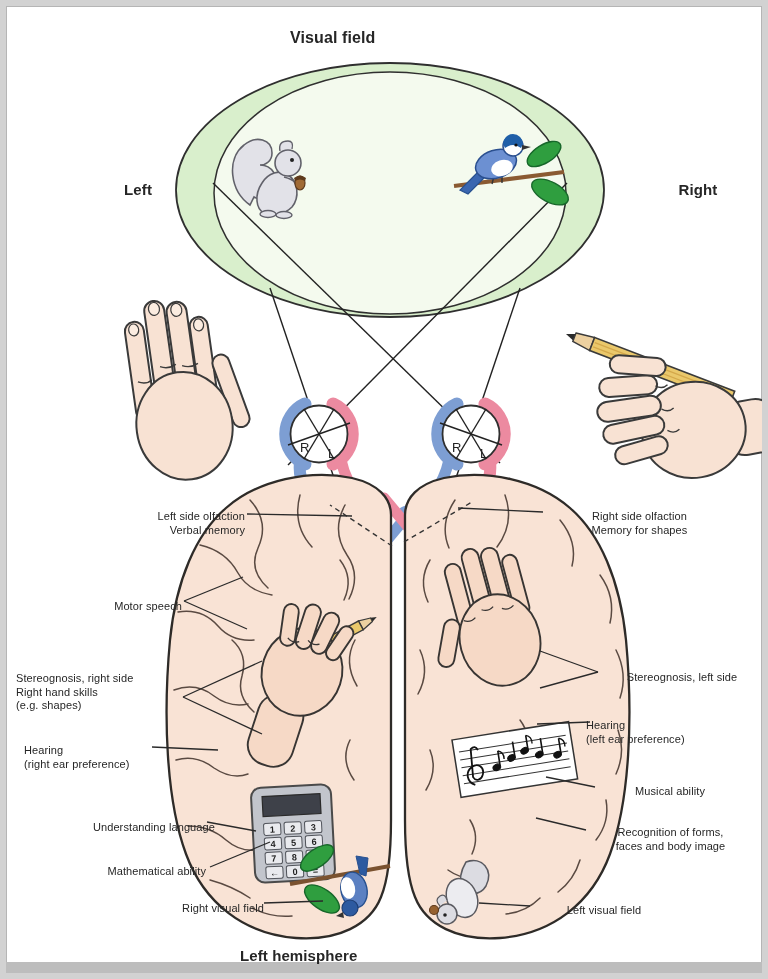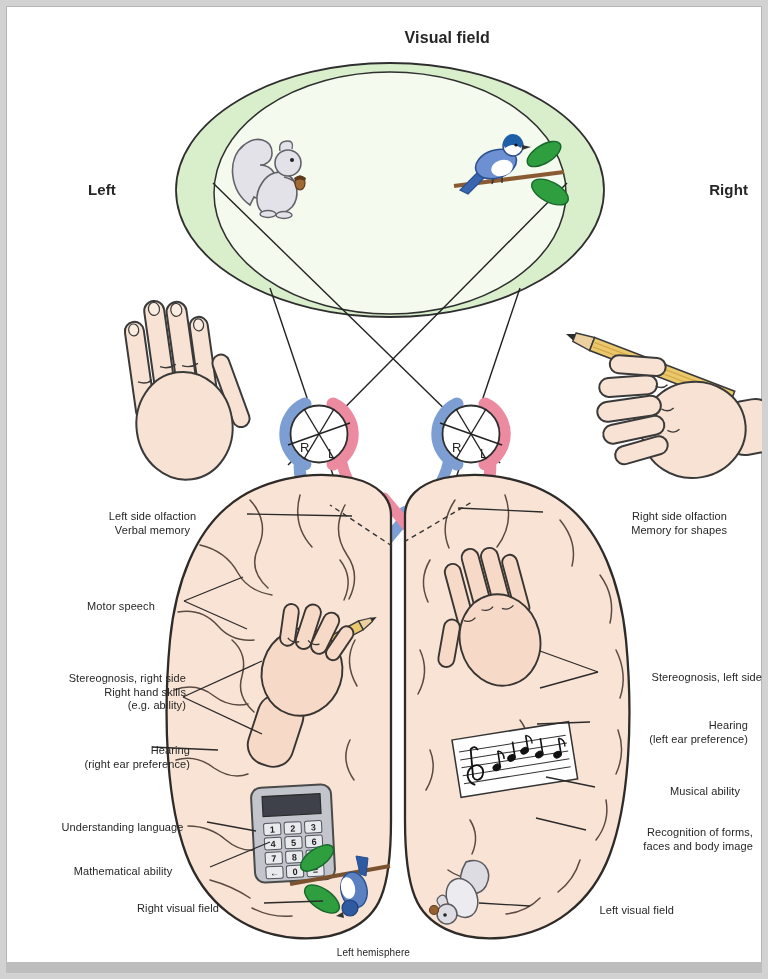--- a/index.html
+++ b/index.html
@@ -4,24 +4,24 @@
 <style>
   html,body{margin:0;padding:0;background:#ffffff;}
   .page{
     position:relative;width:768px;height:979px;box-sizing:border-box;
     background:#ffffff;border:6px solid #d2d2d2;
     box-shadow:inset 0 0 0 1px #b5b5b5;
     font-family:"Liberation Sans", sans-serif;color:#262626;overflow:hidden;
   }
   .art{position:absolute;left:-6px;top:-6px;width:768px;height:979px;}
   .label{position:absolute;font-size:11px;line-height:1.24;color:#262626;letter-spacing:.1px;}
-  .ta-r{text-align:center}.ta-c{text-align:right}.ta-l{text-align:right}
+  .ta-r{text-align:right}.ta-c{text-align:left}.ta-l{text-align:center}
   .title{font-size:16px;font-weight:bold}
   .side{font-size:15px;font-weight:bold}
-  .footer{font-size:10px;font-weight:normal}
+  .footer{font-size:15px;font-weight:bold}
 </style>
 </head>
 <body>
 
 <div class="page">
 
 <svg class="art" viewBox="0 0 768 979">
 
   <g>
     <ellipse cx="390" cy="190" rx="214" ry="127" fill="#d9efcc" stroke="#2f2f2f" stroke-width="1.8"></ellipse>
@@ -311,21 +311,21 @@
 <div class="label ta-r" style="left:54px;top:504px;width:185px">
   <div>Left side olfaction</div>
   <div>Verbal memory</div>
 </div>
 <div class="label ta-r" style="left:54px;top:594px;width:122px">
   <div>Motor speech</div>
 </div>
 <div class="label ta-c" style="left:10px;top:666px;width:170px">
   <div>Stereognosis, right side</div>
   <div>Right hand skills</div>
-  <div>(e.g. ability)</div>
+  <div>(e.g. shapes)</div>
 </div>
 <div class="label ta-c" style="left:18px;top:738px;width:166px">
   <div>Hearing</div>
   <div>(right ear preference)</div>
 </div>
 <div class="label ta-r" style="left:24px;top:815px;width:185px">
   <div>Understanding language</div>
 </div>
 <div class="label ta-r" style="left:34px;top:859px;width:166px">
   <div>Mathematical ability</div>

